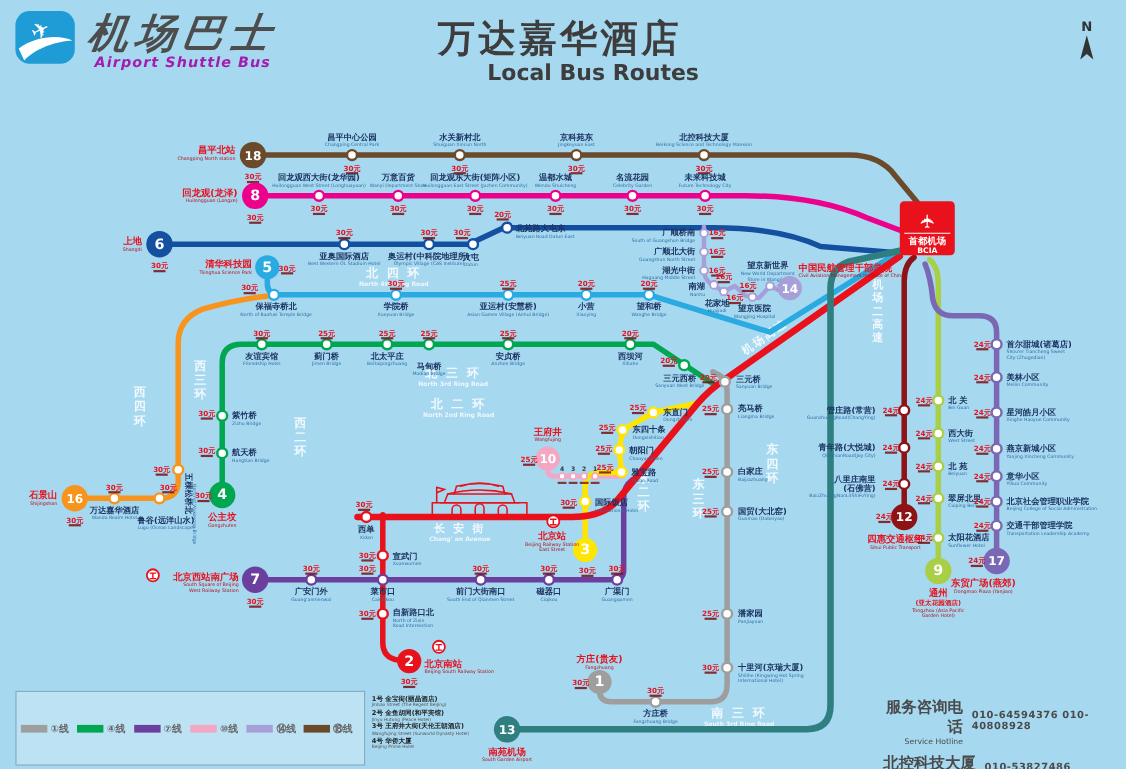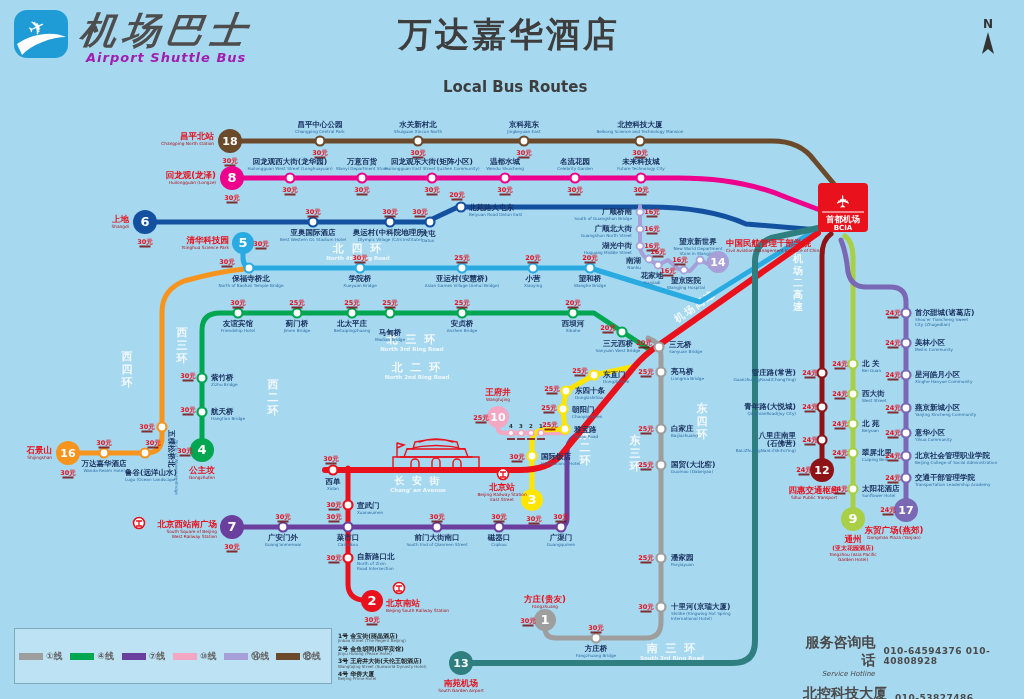--- a/index.html
+++ b/index.html
@@ -17,37 +17,37 @@
   .roadtxt{fill:#ffffff;opacity:.85;font-weight:bold;letter-spacing:2px;}
   .roaden{fill:#ffffff;opacity:.8;font-size:5.5px;font-weight:bold;}
   .mini{font-size:5.5px;fill:#333;font-weight:bold;}
   
   .brand-cn{position:absolute;left:80px;top:6px;font-size:37px;font-weight:bold;font-style:italic;
             color:#4d4d4d;letter-spacing:6px;transform:skewX(-8deg);white-space:nowrap;}
   .brand-en{position:absolute;left:86px;top:50px;font-size:13px;font-weight:bold;font-style:italic;
             color:#a21caf;letter-spacing:1px;}
   .title-cn{position:absolute;left:398px;top:12px;font-size:34px;font-weight:900;color:#3d3d3d;
             letter-spacing:3px;white-space:nowrap;}
-  .title-en{position:absolute;left:443px;top:54px;font-size:15px;font-weight:bold;color:#3d3d3d;margin-top:24px;}
+  .title-en{position:absolute;left:443px;top:54px;font-size:20px;font-weight:bold;color:#3d3d3d;}
   
-  .legend{position:absolute;left:14px;top:628px;width:318px;height:56px;border:1px solid #7fa8bf;
+  .legend{position:absolute;left:14px;top:628px;width:318px;height:68px;border:1px solid #7fa8bf;
           background:rgba(255,255,255,.25);display:flex;flex-direction:column;justify-content:space-around;
           padding:3px 4px;box-sizing:border-box;}
   .lrow{display:flex;}
   .litem{display:flex;align-items:center;width:52px;font-size:9px;color:#666;font-weight:bold;white-space:nowrap;}
   .lbar{width:24px;height:7px;margin-right:3px;flex:none;}
   .notes{position:absolute;left:338px;top:633px;width:125px;}
   .note-cn{font-size:6px;font-weight:bold;color:#222;line-height:1.05;}
   .note-en{font-size:4px;color:#555;margin-bottom:2px;line-height:1.1;}
   
   .hotlines{position:absolute;left:795px;top:634px;}
   .hl-row{display:flex;align-items:center;margin-bottom:7px;}
   .hl-label{text-align:right;margin-right:8px;width:92px;}
   .hl-cn{font-size:14px;font-weight:bold;color:#4a4a4a;}
-  .hl-en{font-size:7px;color:#4a4a4a;font-style:italic;}
+  .hl-en{font-size:7px;color:#4a4a4a;}
   .hl-num{font-size:9px;font-weight:bold;color:#4a4a4a;letter-spacing:.5px;}
 </style>
 </head>
 <body>
 
 <div id="stage">
 
   <svg style="position:absolute;left:12px;top:8px" width="62" height="56" viewBox="0 0 62 56">
     <rect x="2" y="2" width="54" height="48" rx="13" fill="#1f9cd6"></rect>
     <text x="26" y="26" font-size="20" fill="#ffffff" text-anchor="middle" transform="rotate(-25 26 22)">✈</text>

